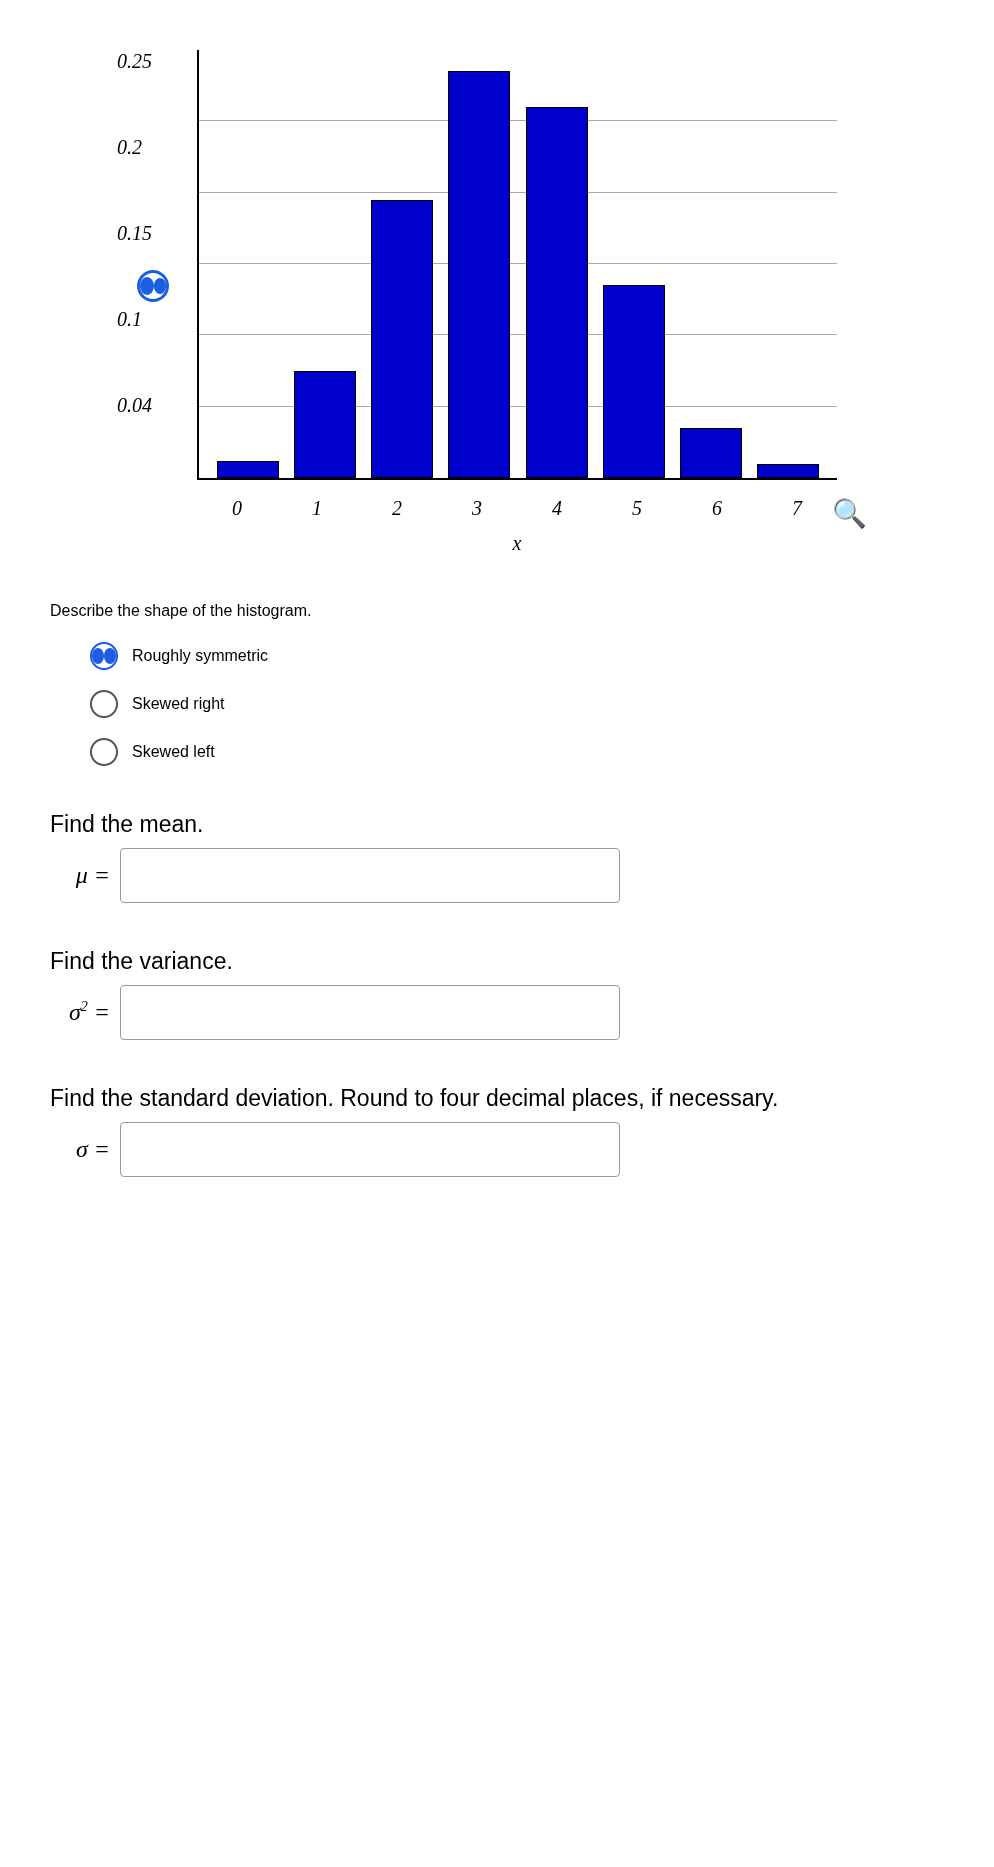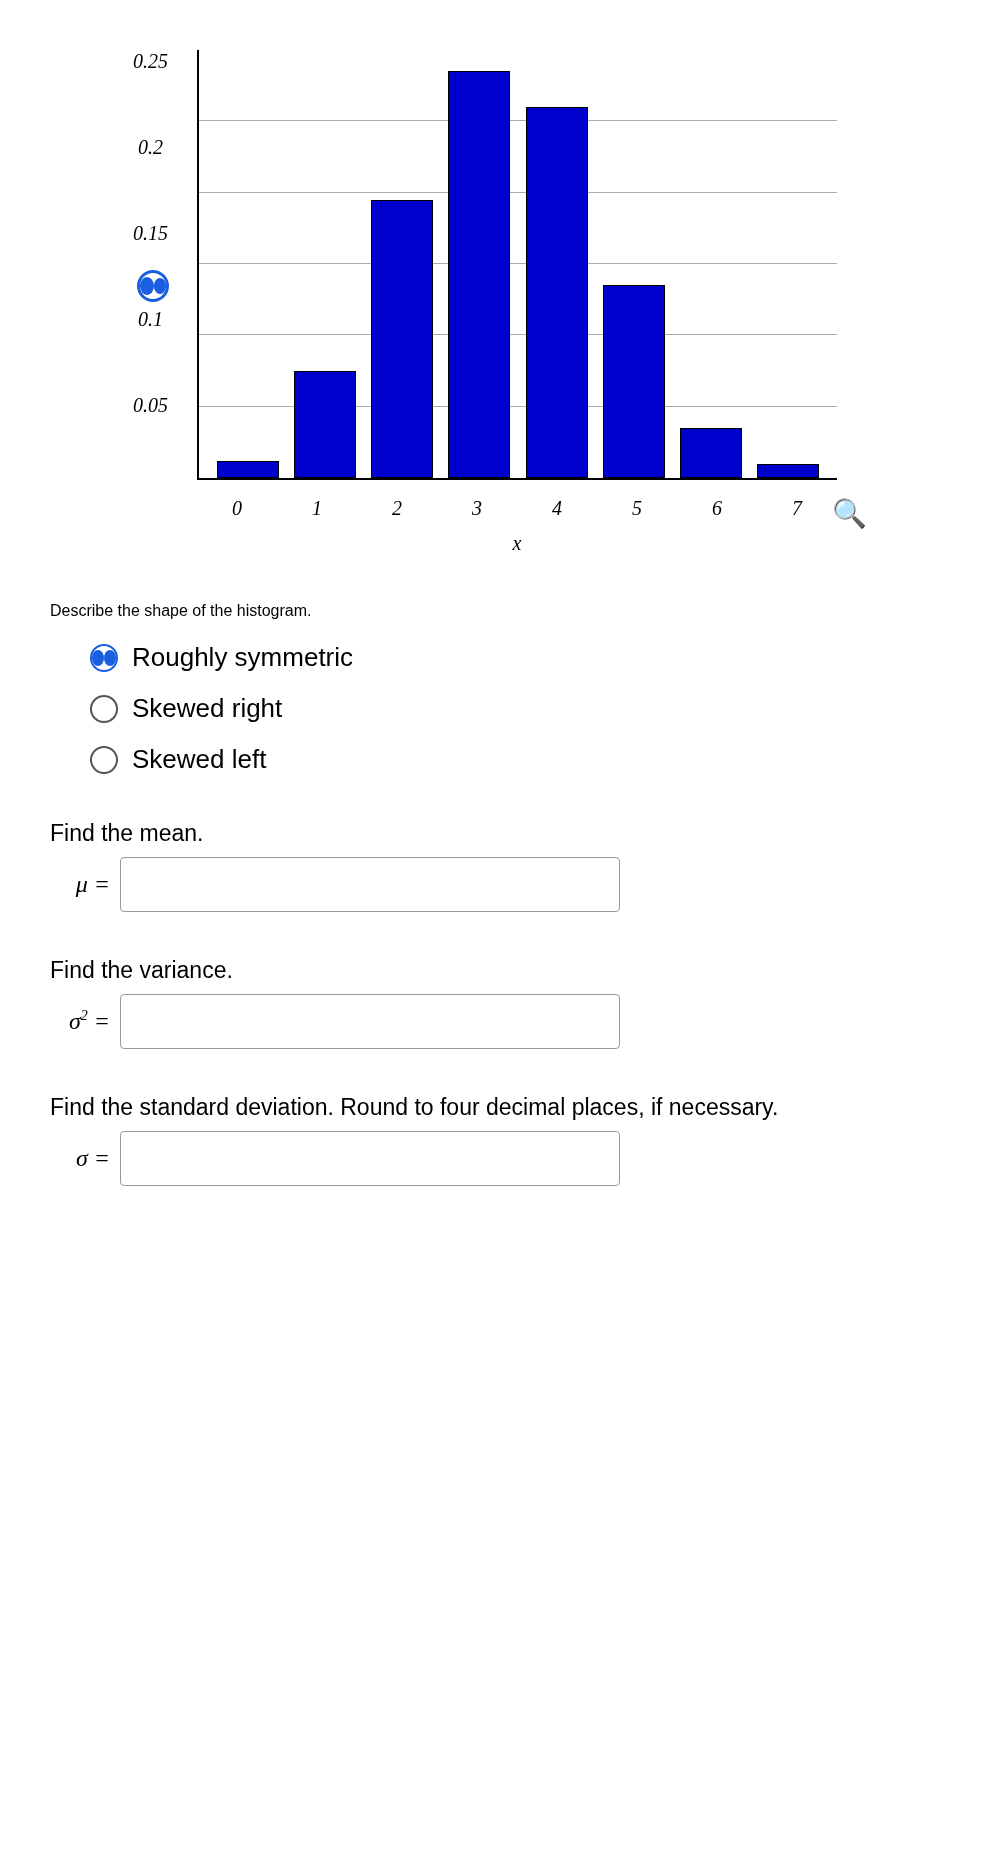--- a/index.html
+++ b/index.html
@@ -42,21 +42,21 @@
     
     .y-labels {
       position: absolute;
       left: 0;
       top: 10px;
       bottom: 80px;
       width: 75px;
       display: flex;
       flex-direction: column;
       justify-content: space-between;
-      align-items: center;
+      align-items: flex-start;
       padding-right: 8px;
     }
     .y-label {
       font-style: italic;
       font-size: 20px;
       color: #000;
     }
 
     
     .bars-area {
@@ -143,21 +143,21 @@
       display: flex;
       flex-direction: column;
       gap: 20px;
       margin-left: 40px;
     }
 
     .radio-option {
       display: flex;
       align-items: center;
       gap: 14px;
-      font-size: 26px;
+      font-size: 16px;
       font-family: Arial, sans-serif;
       cursor: pointer;
     }
 
     .radio-circle {
       width: 28px;
       height: 28px;
       border-radius: 50%;
       border: 2.5px solid #555;
       display: flex;
@@ -227,21 +227,21 @@
     <div class="radio-circle selected" style="width:32px;height:32px;border-width:3px;border-color:#1a5fe0;">
       <div style="width:18px;height:18px;border-radius:50%;background:#1a5fe0;"></div>
     </div>
   </div>
 
   <div class="y-labels">
     <span class="y-label">0.25</span>
     <span class="y-label">0.2</span>
     <span class="y-label">0.15</span>
     <span class="y-label">0.1</span>
-    <span class="y-label">0.05</span>
+    <span class="y-label">0.04</span>
     <span class="y-label"></span>
   </div>
 
   <div class="chart-inner">
 
     <div class="grid-line" style="bottom: calc(100% * 0.25 / 0.30);"></div>
     <div class="grid-line" style="bottom: calc(100% * 0.20 / 0.30);"></div>
     <div class="grid-line" style="bottom: calc(100% * 0.15 / 0.30);"></div>
     <div class="grid-line" style="bottom: calc(100% * 0.10 / 0.30);"></div>
     <div class="grid-line" style="bottom: calc(100% * 0.05 / 0.30);"></div>

